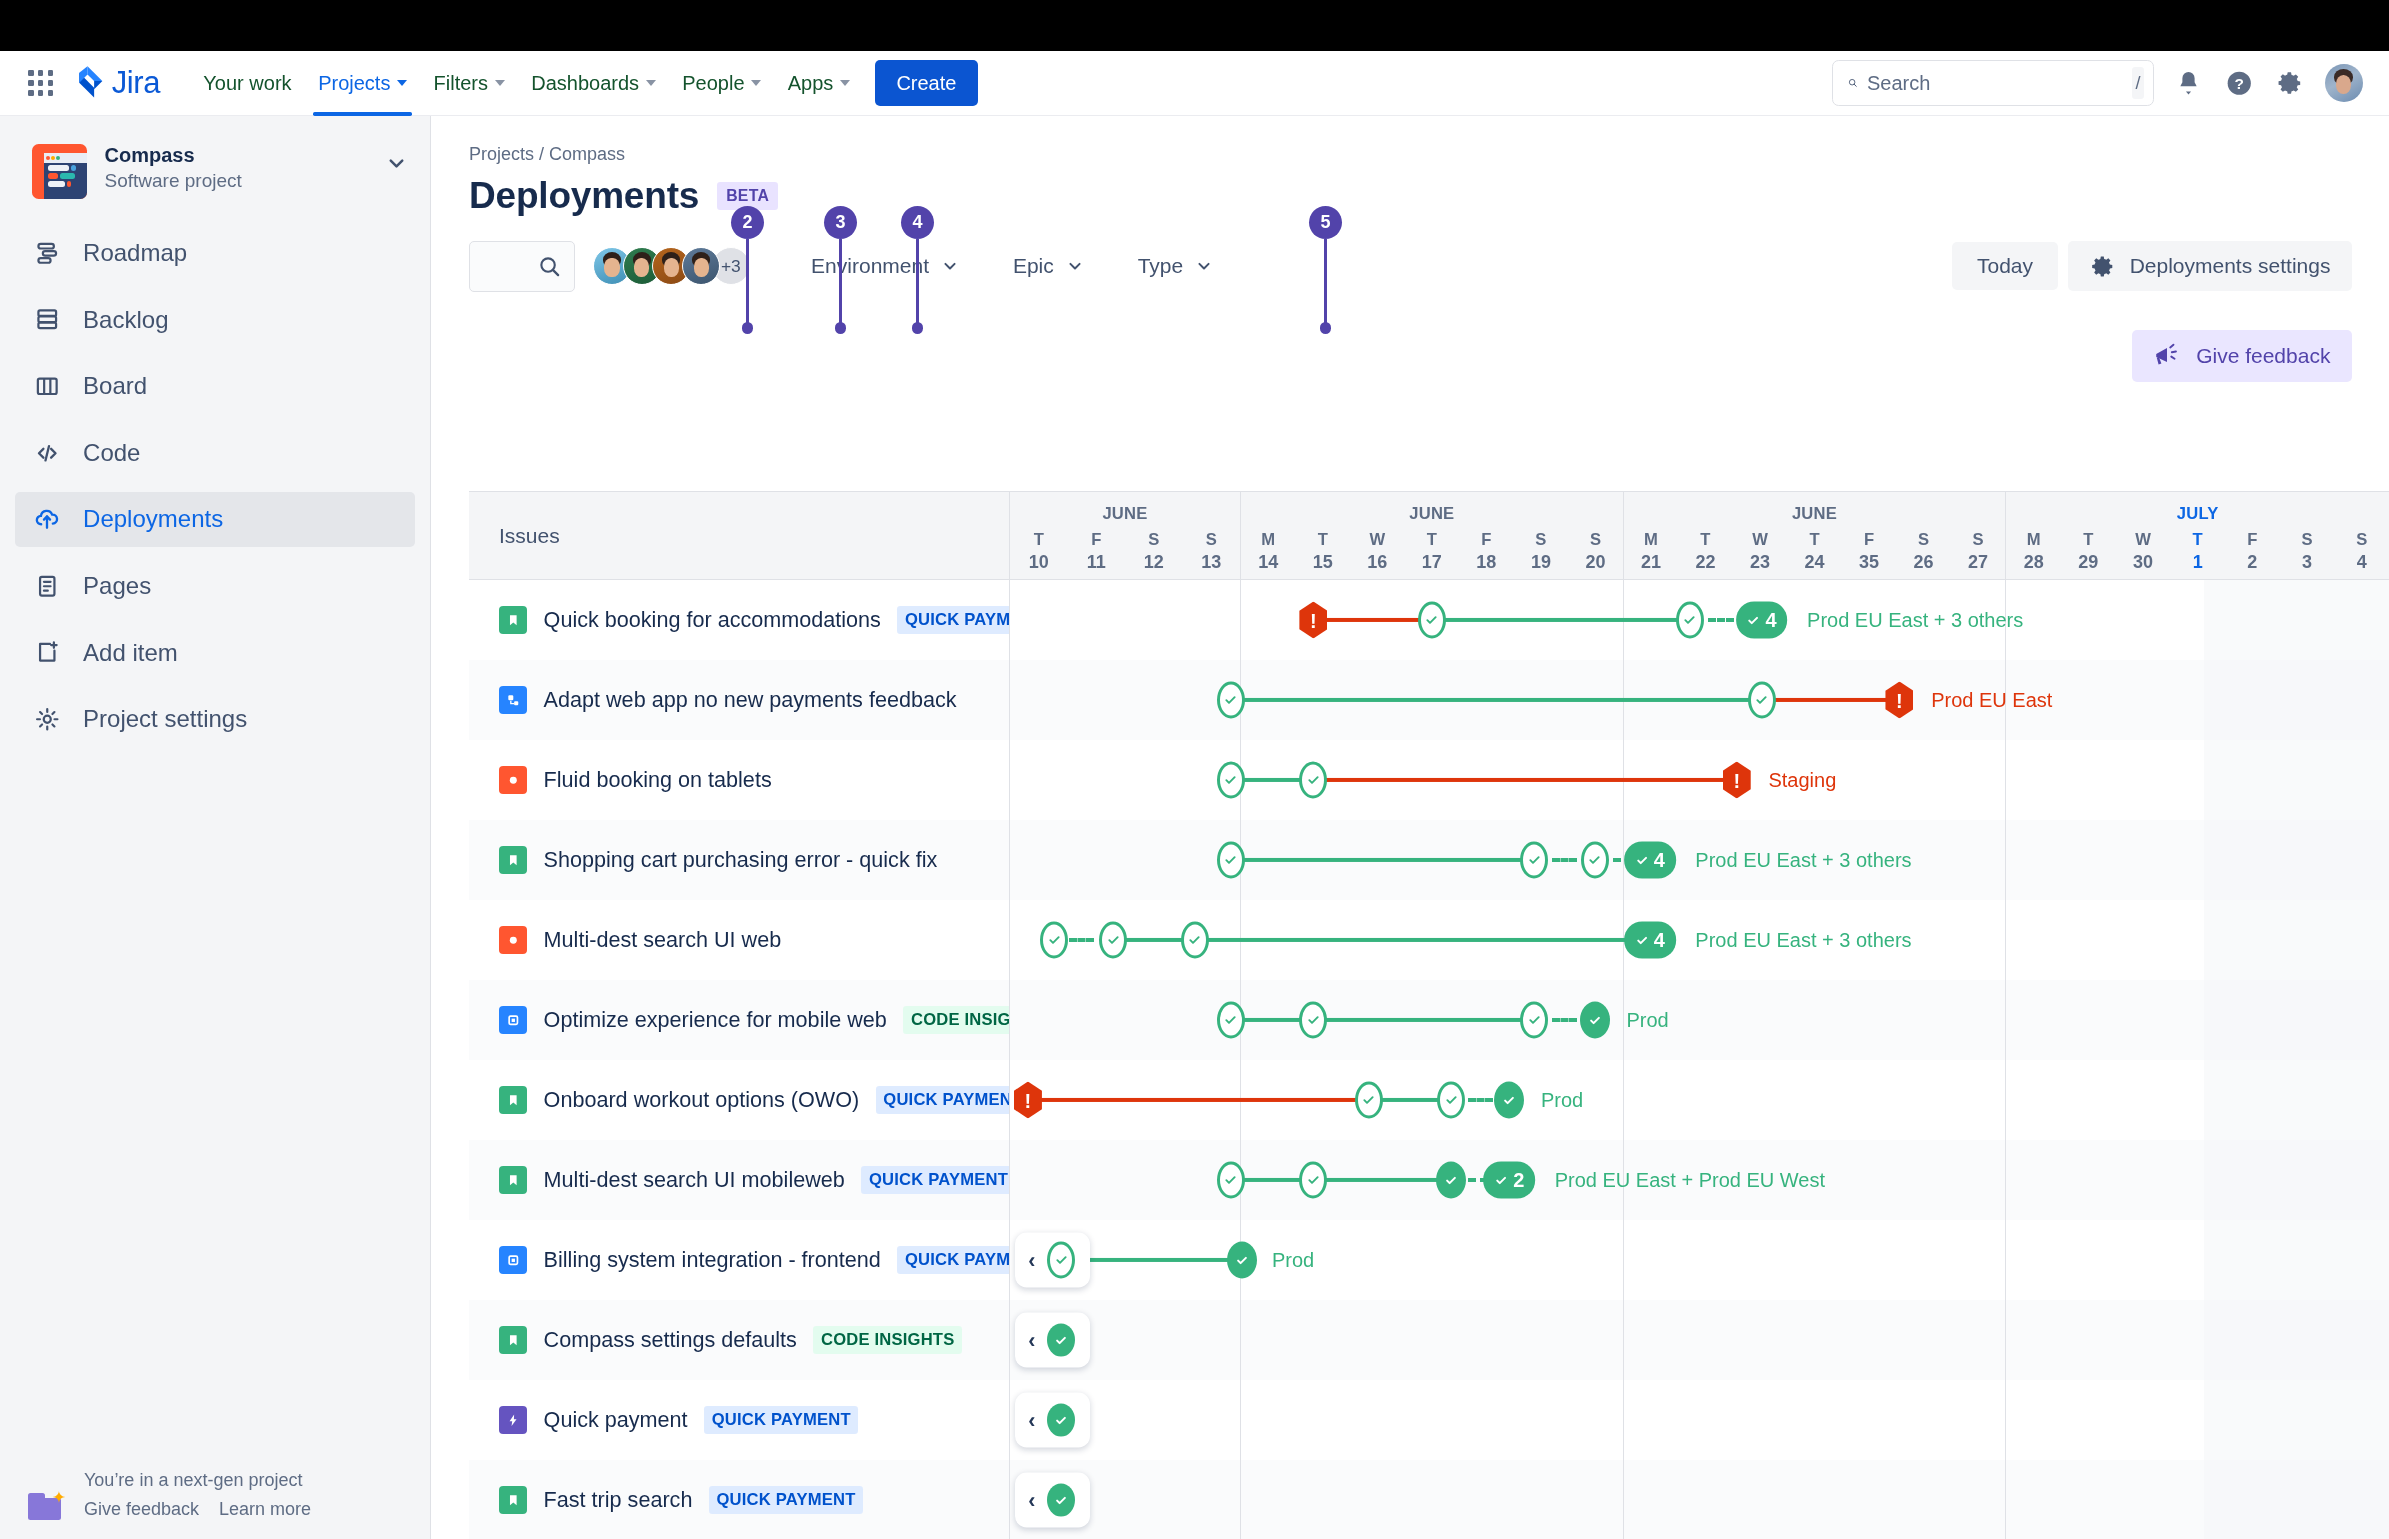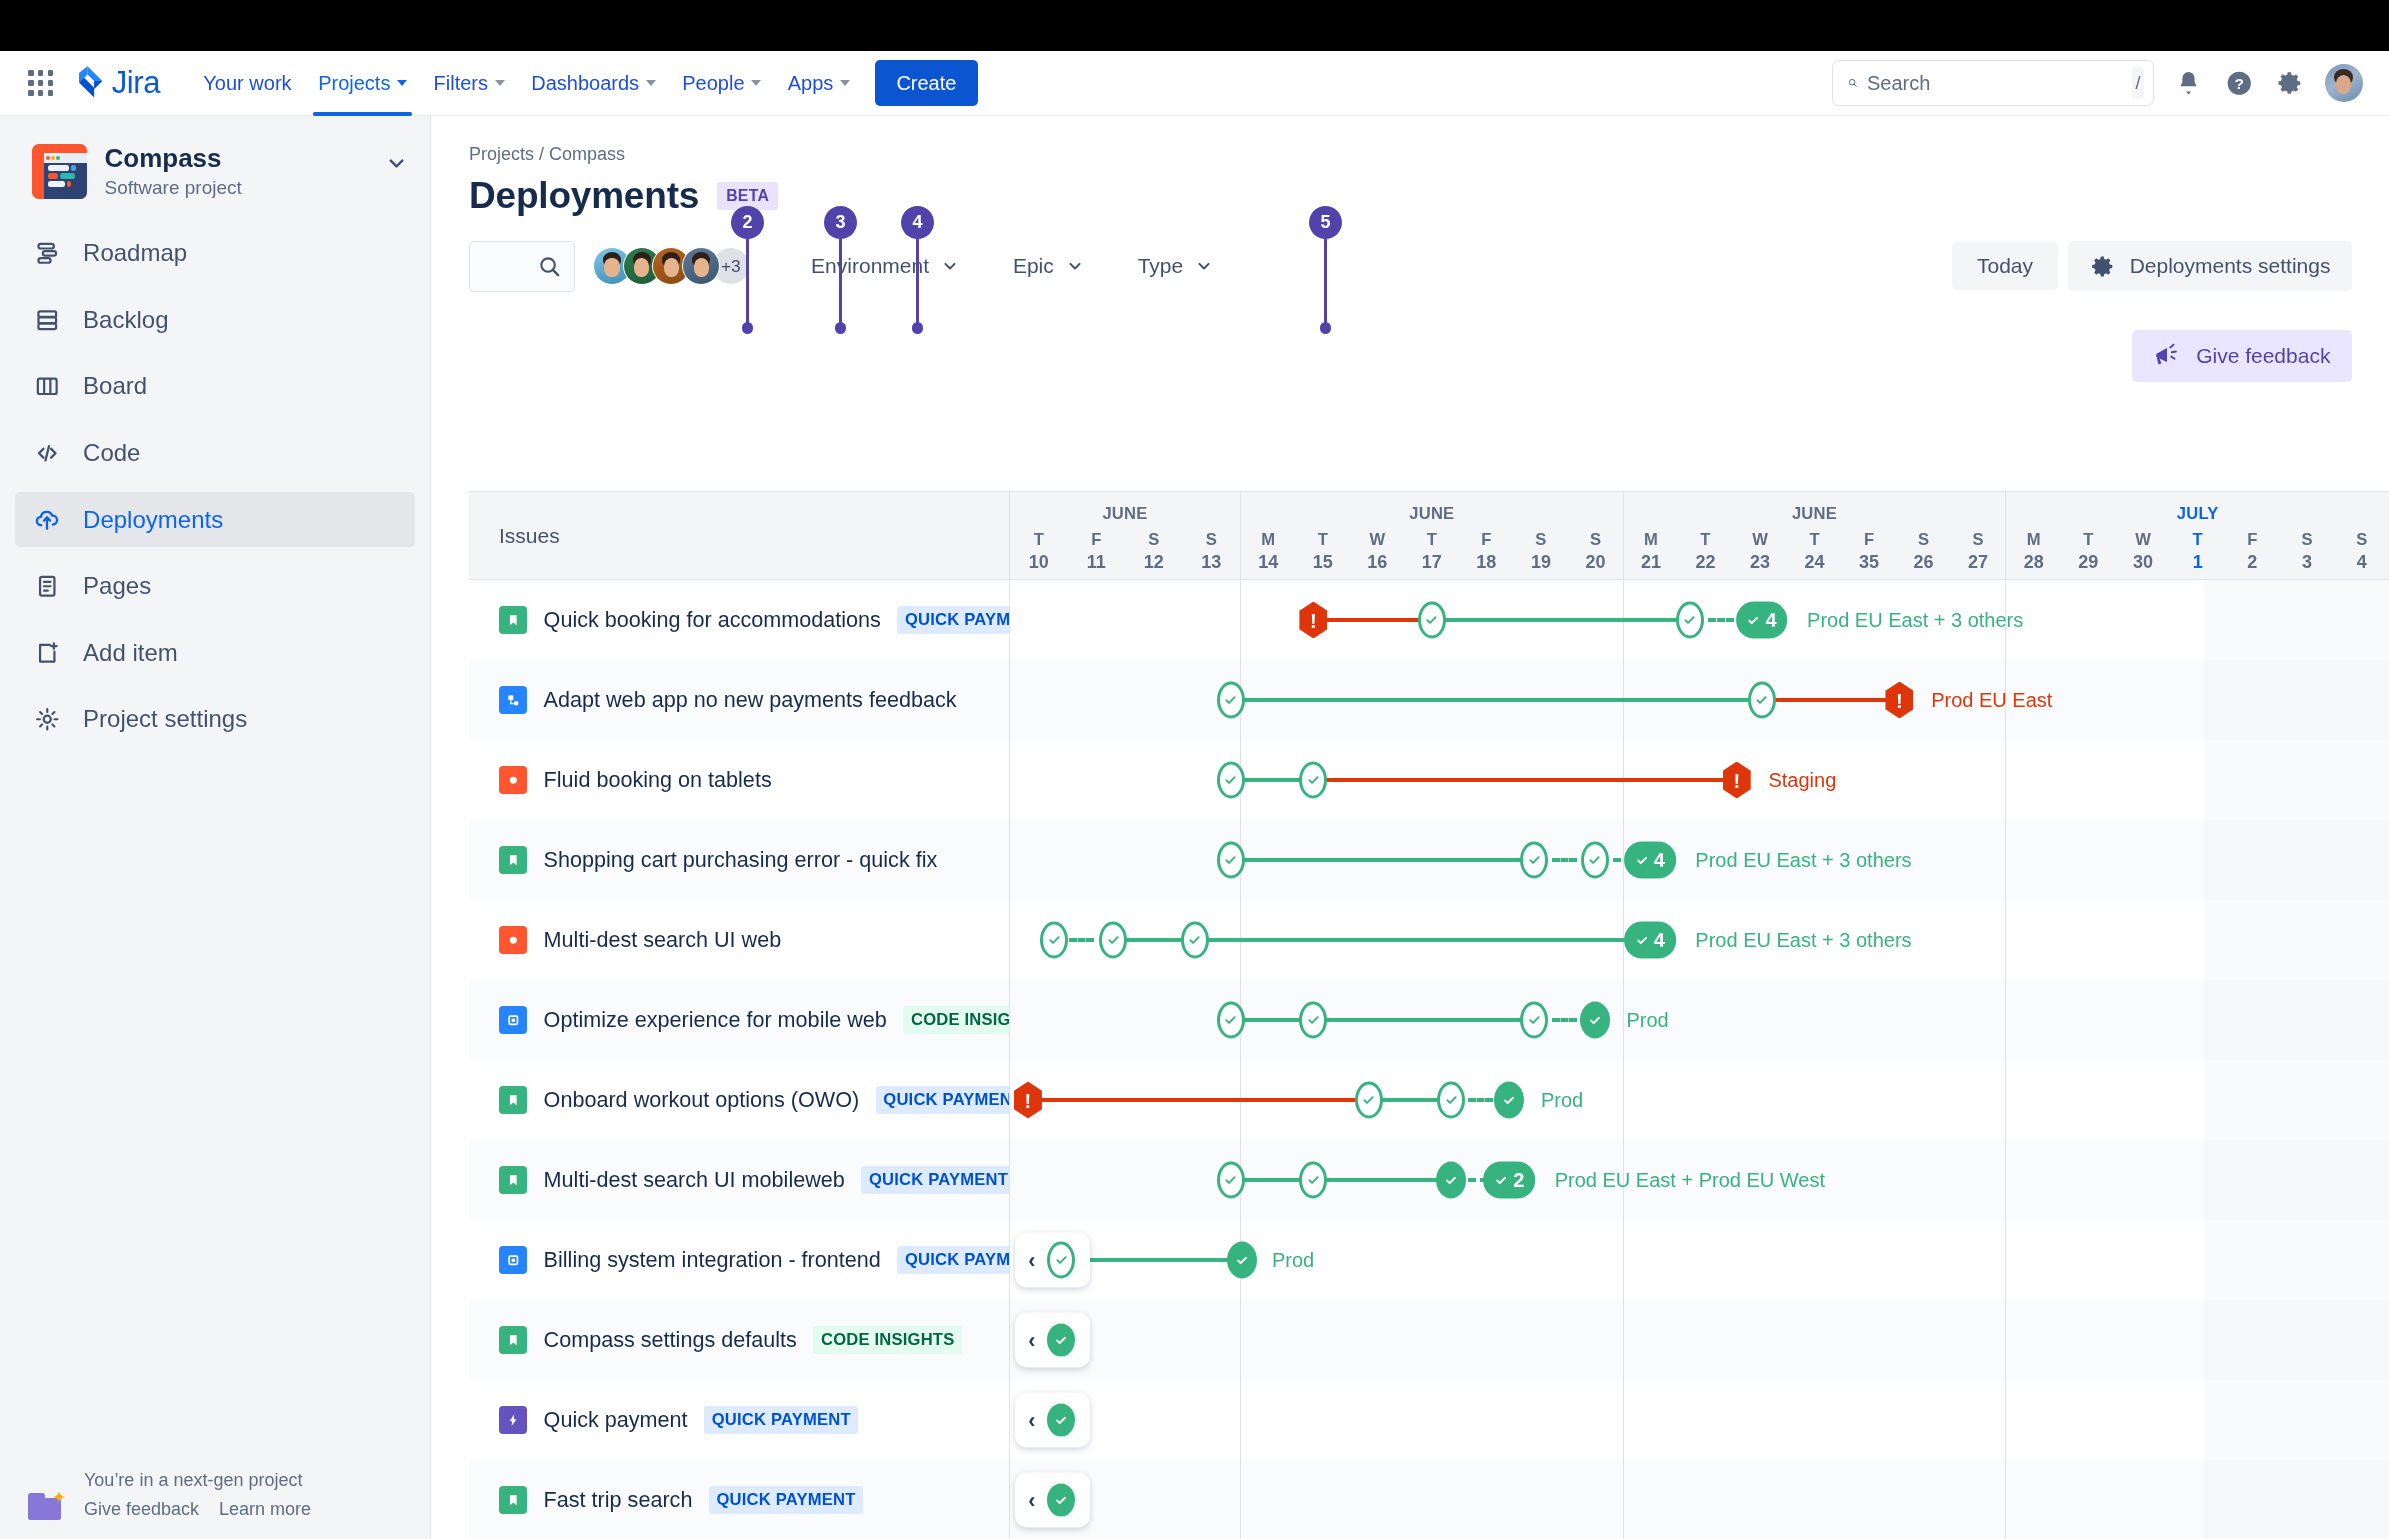--- a/index.html
+++ b/index.html
@@ -18,21 +18,21 @@
     height: 65px; background:#fff; display:flex; align-items:center;
     padding: 0 26.5px 0 21.6px; position: relative;
     border-bottom: 0.8px solid #ebecf0;
   }
   .appswitch { width:38px; height:38px; display:flex; align-items:center; justify-content:center; margin-right:11.6px; cursor:pointer;}
   .grid9 { display:grid; grid-template-columns: repeat(3, 5.8px); grid-gap:4.1px; }
   .grid9 i { width:5.8px; height:5.8px; background:#5e6c84; border-radius:1.2px; display:block;}
   .logo { display:flex; align-items:center; gap:7.5px; margin-right:30px; cursor:pointer;}
   .logo-word { font-size:31px; color:#0b59d6; font-weight:400; letter-spacing:-0.4px; }
   .gnav-item {
-    font-size:20px; color:#1d4ed8; padding: 21.6px 13.3px; display:flex; align-items:center; gap:6.6px;
+    font-size:20px; color:#14532d; padding: 21.6px 13.3px; display:flex; align-items:center; gap:6.6px;
     cursor:pointer; position:relative; white-space:nowrap;
   }
   .gnav-item.active { color:#0c66e4; }
   .gnav-item.active:after {
     content:""; position:absolute; left:8.3px; right:8.3px; bottom:0; height:4.1px; background:#0c66e4; border-radius:1.7px;
   }
   .caret { width:0; height:0; border-left:5.8px solid transparent; border-right:5.8px solid transparent; border-top:6.6px solid #8993a4; }
   .gnav-item.active .caret { border-top-color:#0c66e4; }
   .create-btn {
     background:#0b55d1; color:#fff; font-size:20px; border:none; border-radius:5px;
@@ -75,21 +75,21 @@
   }
   .proj-avatar .win { position:absolute; left:22%; top:17%; right:0; bottom:0; background:#2d4373; }
   .proj-avatar .tbar { position:absolute; left:22%; top:17%; right:0; height:10px; background:#e9edf5;}
   .proj-avatar .d { position:absolute; top:21%; width:4.1px; height:4.1px; border-radius:50%;}
   .proj-avatar .l1{position:absolute;left:30%;top:38%;width:38%;height:5.8px;background:#eef1f7;border-radius:2.5px;}
   .proj-avatar .l2{position:absolute;left:30%;top:53%;width:18%;height:5.8px;background:#ff5630;border-radius:2.5px;}
   .proj-avatar .l3{position:absolute;left:52%;top:53%;width:28%;height:5.8px;background:#2bb8ae;border-radius:2.5px;}
   .proj-avatar .l4{position:absolute;left:30%;top:68%;width:30%;height:5.8px;background:#eef1f7;border-radius:2.5px;}
   .proj-avatar .l5{position:absolute;left:64%;top:68%;width:8%;height:5.8px;background:#ff5630;border-radius:2.5px;}
   .proj-avatar .l6{position:absolute;left:72%;top:38%;width:9%;height:5.8px;background:#4aa3df;border-radius:2.5px;}
-  .proj-name { font-size:26px; font-weight:700; color:#172b4d; line-height:1.15; }
+  .proj-name { font-size:20px; font-weight:700; color:#172b4d; line-height:1.15; }
   .proj-sub { font-size:19px; color:#5e6c84; margin-top:3.3px;}
   .proj-chev { margin-left:auto; margin-top:8.3px; }
 
   .nav-list { margin-top:26.5px; padding: 0 15px; }
   .nav-row {
     display:flex; align-items:center; gap:20px; height:55px; padding: 0 16.6px;
     border-radius:5px; cursor:pointer; margin-bottom:11.6px;
   }
   .nav-row.sel { background:#e4e6ea; }
   .nav-label { font-size:24px; color:#42526e; }

